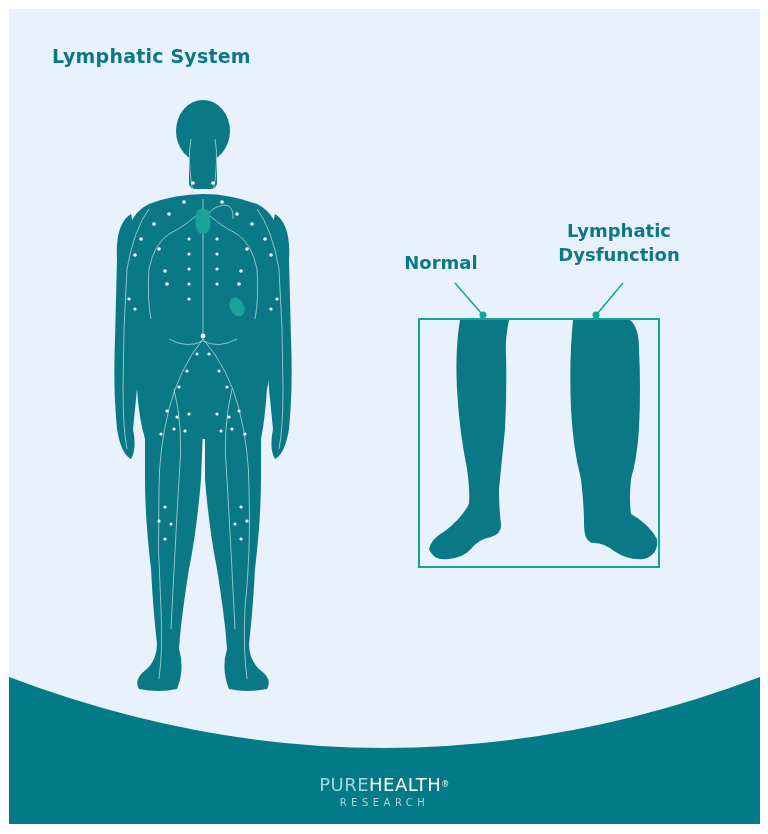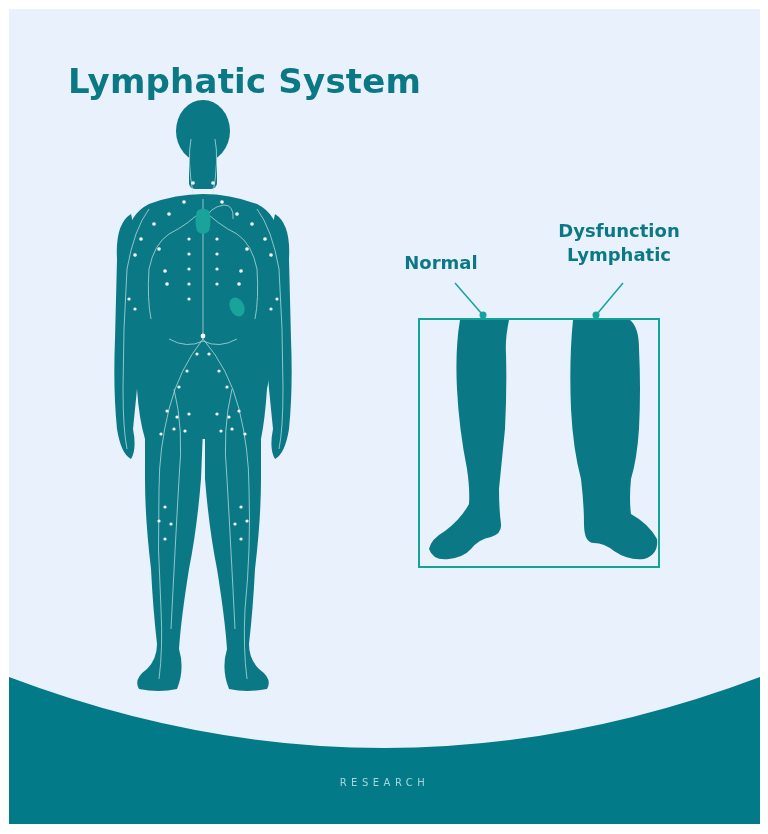--- a/index.html
+++ b/index.html
@@ -1,18 +1,18 @@
 <!DOCTYPE html>
 <html><head>
 <meta charset="utf-8">
 <style>
   html,body{margin:0;padding:0;background:#ffffff;}
   body{width:768px;height:834px;position:relative;overflow:hidden;font-family:"DejaVu Sans","Liberation Sans",sans-serif;}
   .panel{position:absolute;left:9px;top:9px;width:751px;height:815px;background:#e9f1fc;overflow:hidden;}
-  .title{position:absolute;left:43px;top:36px;font-size:34px;font-weight:bold;color:#0b7985;letter-spacing:0.2px;margin:16px;}
+  .title{position:absolute;left:43px;top:36px;font-size:19px;font-weight:bold;color:#0b7985;letter-spacing:0.2px;margin:0;}
   .label{position:absolute;font-size:18px;font-weight:bold;color:#0b7985;line-height:24px;text-align:center;}
   .footer-svg{position:absolute;left:0;top:0;}
   .logo{position:absolute;left:0;width:751px;top:766px;text-align:center;color:#bfe3e6;}
   .logo-main{font-size:18px;letter-spacing:0.5px;line-height:20px;}
   .logo-main .pure{color:#a9d6da;font-weight:normal;}
   .logo-main .health{color:#ffffff;font-weight:normal;}
   .logo-main .reg{font-size:8px;vertical-align:top;color:#ffffff;}
   .logo-sub{font-size:10px;letter-spacing:4.5px;color:#a9d6da;margin-top:2px;}
   svg{display:block;}
 </style>
@@ -117,22 +117,22 @@
       <circle cx="126" cy="300" r="1.6"></circle>
         <circle cx="262" cy="300" r="1.6"></circle>
     </g>
 
     <path d="M188 202 Q185 212 188 222 Q194 228 200 222 Q203 212 200 202 Q194 197 188 202 Z" fill="#1aa39a"></path>
     <ellipse cx="228" cy="298" rx="7" ry="10" transform="rotate(-25 228 298)" fill="#1aa39a"></ellipse>
   </svg>
 
   <div class="label" style="left:382px;top:242px;width:100px;">Normal</div>
   <div class="label" style="left:535px;top:210px;width:150px;">
+    <div>Lymphatic</div>
     <div>Dysfunction</div>
-    <div>Lymphatic</div>
   </div>
 
   <svg width="751" height="700" style="position:absolute;left:0;top:0;">
 
     <line x1="446" y1="274" x2="473" y2="305" stroke="#14a39b" stroke-width="1.5"></line>
     <circle cx="474" cy="306" r="3.5" fill="#14a39b"></circle>
     <line x1="614" y1="274" x2="588" y2="305" stroke="#14a39b" stroke-width="1.5"></line>
     <circle cx="587" cy="306" r="3.5" fill="#14a39b"></circle>
 
     <rect x="410" y="310" width="240" height="248" fill="none" stroke="#14a39b" stroke-width="2"></rect>
@@ -140,16 +140,19 @@
     <path fill="#0b7985" d="M451 311 L500 311 Q496 330 497 345 Q498 380 496 420 Q492 460 490 480 Q490 500 492 515 Q493 525 482 528 Q470 530 462 540 Q455 548 440 550 Q424 552 420 540 Q422 530 436 522 Q452 510 460 495 Q461 480 458 460 Q450 420 448 380 Q446 340 451 311 Z"></path>
 
     <path fill="#0b7985" d="M564 311 L621 311 Q630 318 630 340 Q632 380 630 420 Q628 450 622 470 Q620 490 622 505 Q640 515 648 530 Q650 545 635 550 Q620 552 605 542 Q595 534 585 534 Q575 534 575 515 Q575 495 572 470 Q564 440 562 400 Q560 350 564 311 Z"></path>
   </svg>
 
   <svg class="footer-svg" width="751" height="815" style="position:absolute;left:0;top:0;">
     <path d="M0 668 Q375 810 751 668 L751 815 L0 815 Z" fill="#027a87"></path>
   </svg>
 
   <div class="logo">
+    <div class="logo-main">
+      <span class="pure">PURE</span><span class="health">HEALTH</span><span class="reg">®</span>
+    </div>
     <div class="logo-sub">RESEARCH</div>
   </div>
 
 </div>
 
 </body></html>

